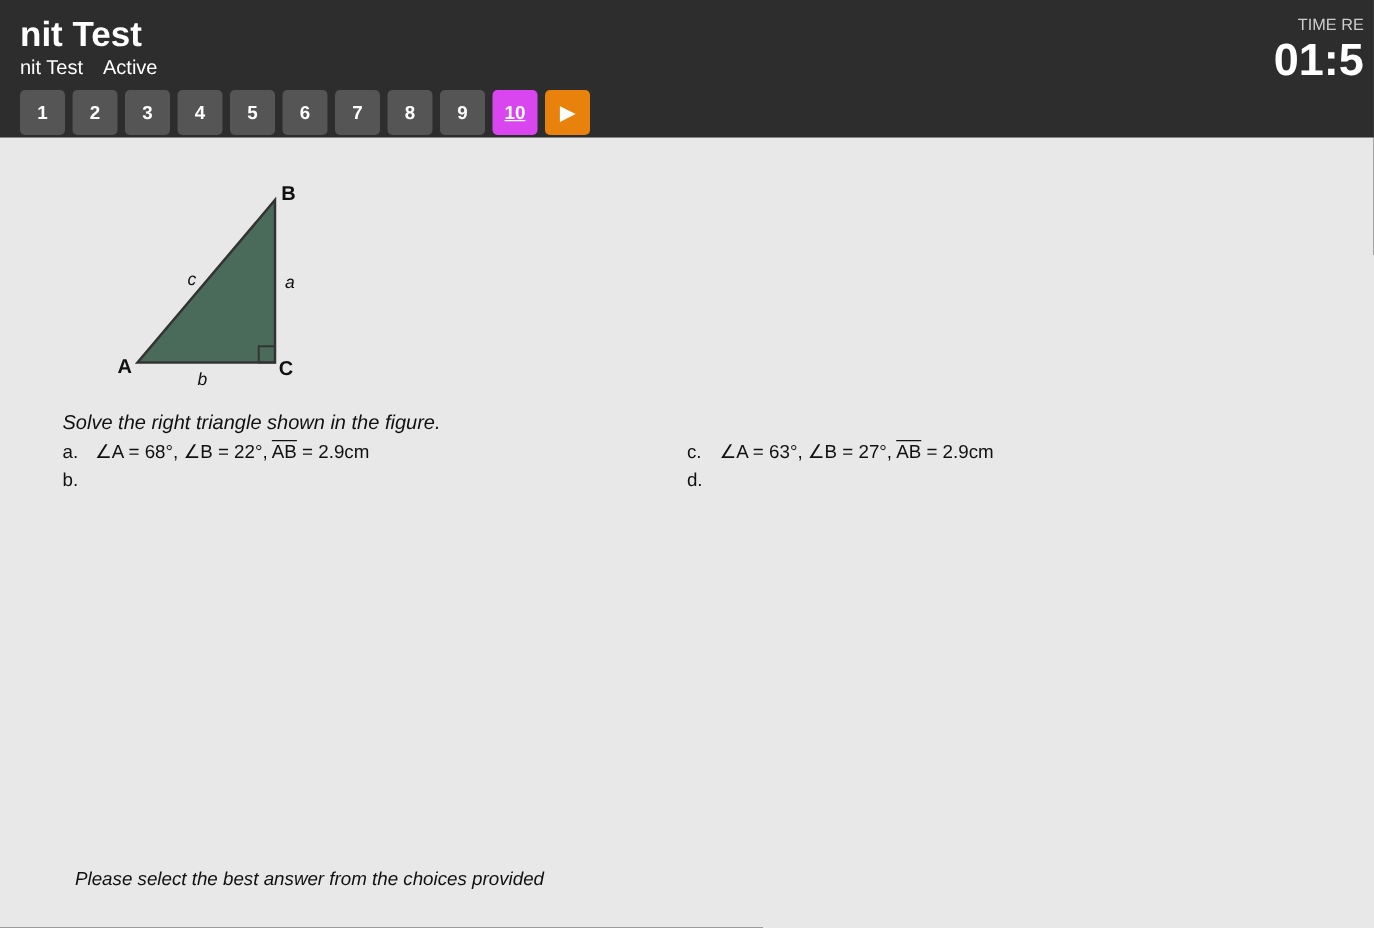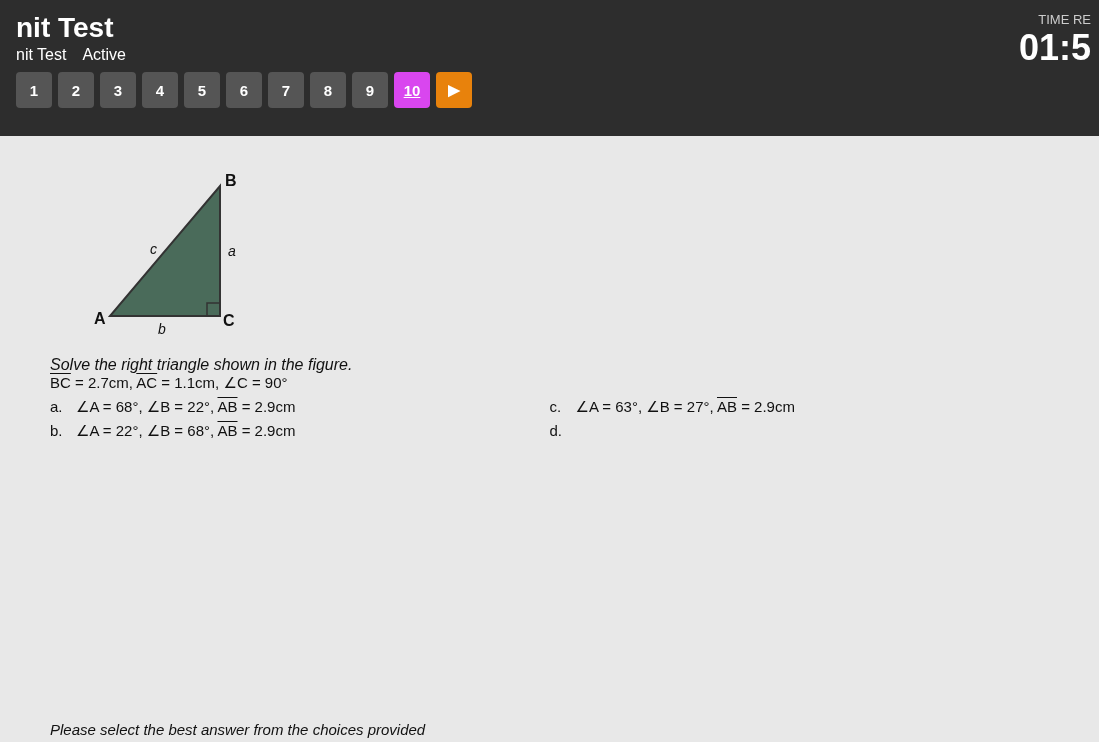--- a/index.html
+++ b/index.html
@@ -10,21 +10,21 @@
       height: 742px;
       overflow: hidden;
       position: relative;
     }
 
     
     .header {
       background: #2d2d2d;
       color: white;
       padding: 8px 16px 16px 16px;
-      height: 136px;
+      height: 110px;
     }
 
     .title-main {
       font-size: 28px;
       font-weight: bold;
       color: white;
       padding-top: 4px;
     }
 
     .title-sub-row {
@@ -158,21 +158,21 @@
     }
 
     .answer-label {
       font-weight: normal;
       min-width: 20px;
     }
 
     .footer-text {
       position: absolute;
       bottom: 30px;
-      left: 50px;
+      left: 60px;
       font-size: 15px;
       color: #111;
       font-style: italic;
     }
 
     .overline {
       text-decoration: overline;
     }
   </style>
 </head>
@@ -223,40 +223,31 @@
 
         <text x="68" y="168" font-size="14" font-style="italic" fill="#111" font-family="Arial">b</text>
 
         <text x="60" y="88" font-size="14" font-style="italic" fill="#111" font-family="Arial">c</text>
       </svg>
     </div>
   </div>
 
   <div class="question-instruction">Solve the right triangle shown in the figure.</div>
 
-  <div class="given-info">
-    <span class="overline">BC</span>
-    <span> = 2.7cm, </span>
-    <span class="overline">AC</span>
-    <span> = 1.1cm, ∠C = 90°</span>
-  </div>
 
   <div class="answers-grid">
     <div class="answer-col">
       <div class="answer-item">
         <span class="answer-label">a.</span>
         <span>
           ∠A = 68°, ∠B = 22°, <span class="overline">AB</span> = 2.9cm
         </span>
       </div>
       <div class="answer-item">
         <span class="answer-label">b.</span>
-        <span>
-          ∠A = 22°, ∠B = 68°, <span class="overline">AB</span> = 2.9cm
-        </span>
       </div>
     </div>
     <div class="answer-col">
       <div class="answer-item">
         <span class="answer-label">c.</span>
         <span>
           ∠A = 63°, ∠B = 27°, <span class="overline">AB</span> = 2.9cm
         </span>
       </div>
       <div class="answer-item">

